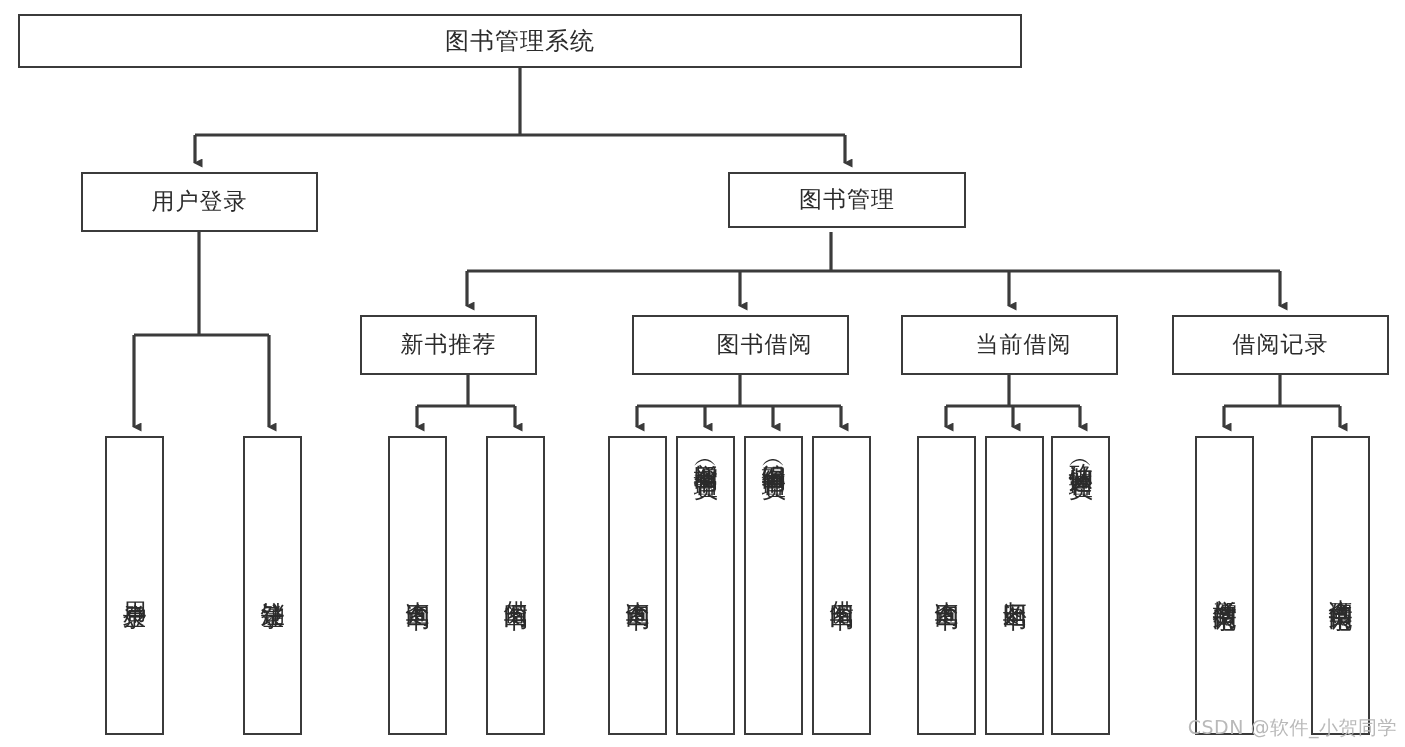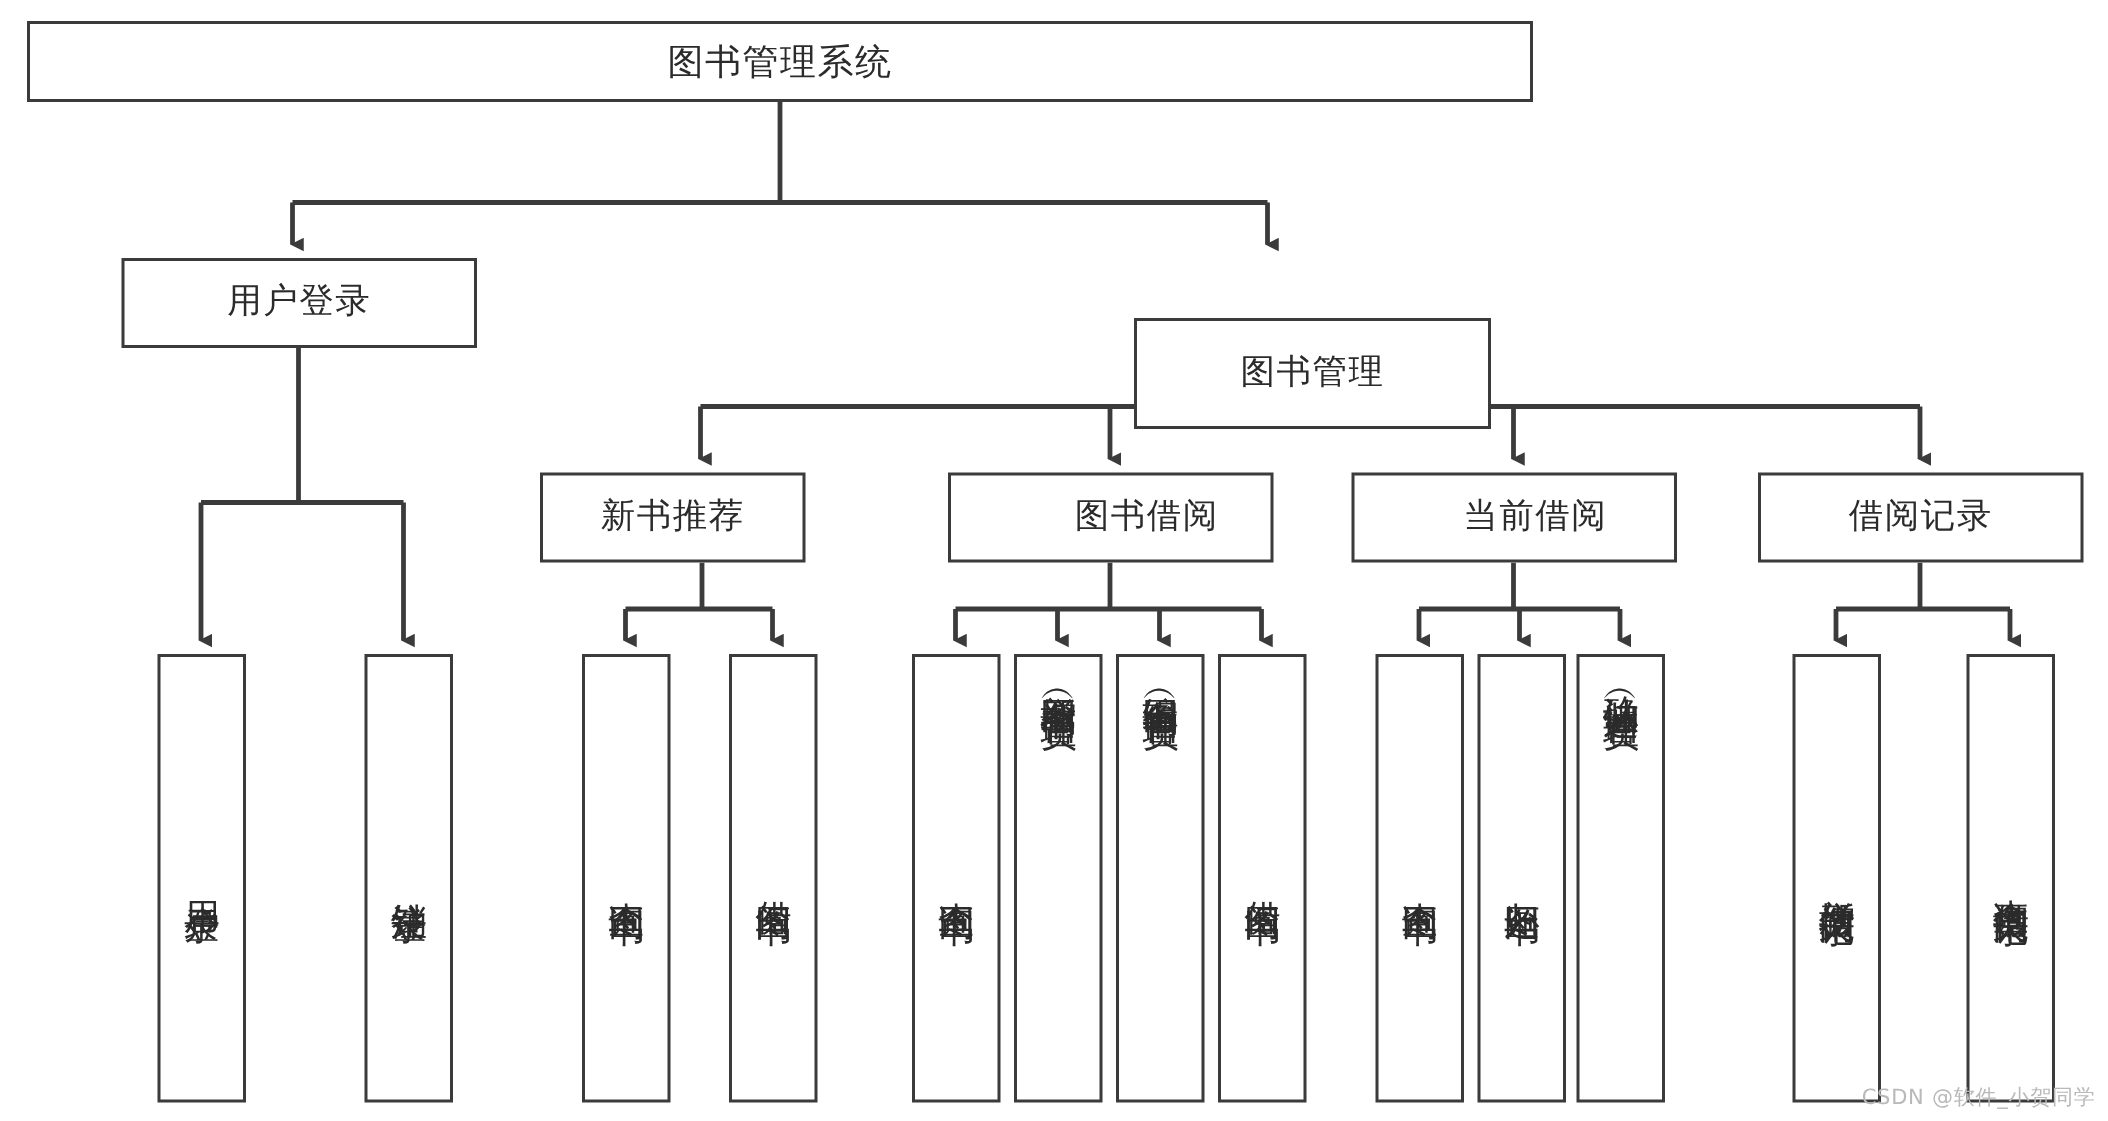--- a/index.html
+++ b/index.html
@@ -59,21 +59,21 @@
   }
   .vert-inner {
     writing-mode: vertical-rl;
     text-orientation: upright;
     white-space: nowrap;
   }
   #watermark {
     position: absolute;
     right: 8px;
     bottom: 6px;
-    font-size: 14px;
+    font-size: 19px;
     color: #b9b9b9;
     letter-spacing: 0.5px;
     white-space: nowrap;
   }
 </style>
 </head>
 <body>
 
 <div id="canvas">
 
@@ -128,21 +128,21 @@
   </svg>
 
   <div class="node horiz root" style="left:18px; top:14px; width:1004px; height:54px;">
     <span>图书管理系统</span>
   </div>
 
   <div class="node horiz" style="left:81px; top:172px; width:237px; height:60px;">
     <span>用户登录</span>
   </div>
 
-  <div class="node horiz" style="left:756px; top:172px; width:238px; height:74px;margin-top:40px;">
+  <div class="node horiz" style="left:728px; top:172px; width:238px; height:56px;">
     <span>图书管理</span>
   </div>
 
   <div class="node horiz" style="left:360px; top:315px; width:177px; height:60px;">
     <span>新书推荐</span>
   </div>
 
   <div class="node horiz" style="left:632px; top:315px; width:217px; height:60px;padding-left:48px;">
     <span>图书借阅</span>
   </div>

